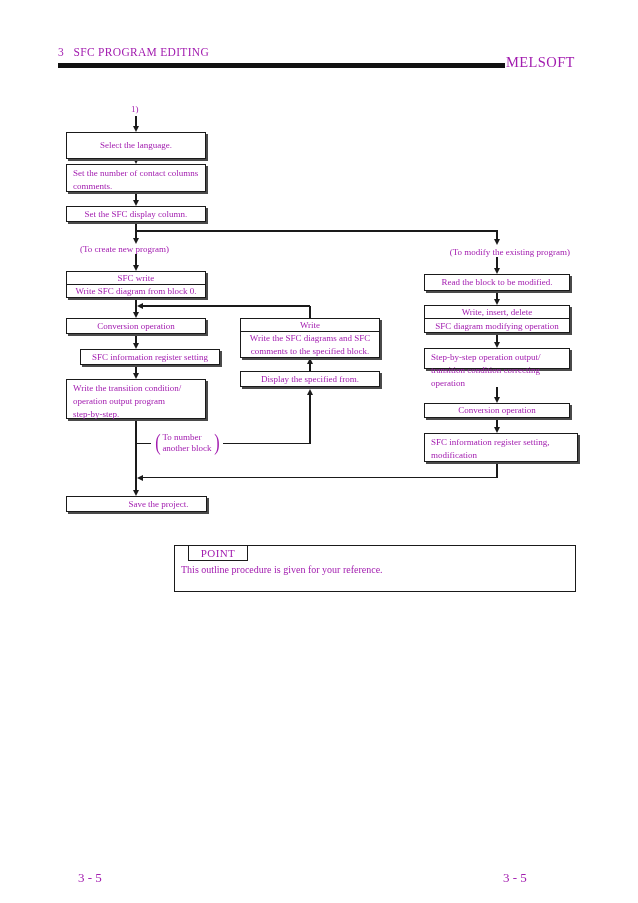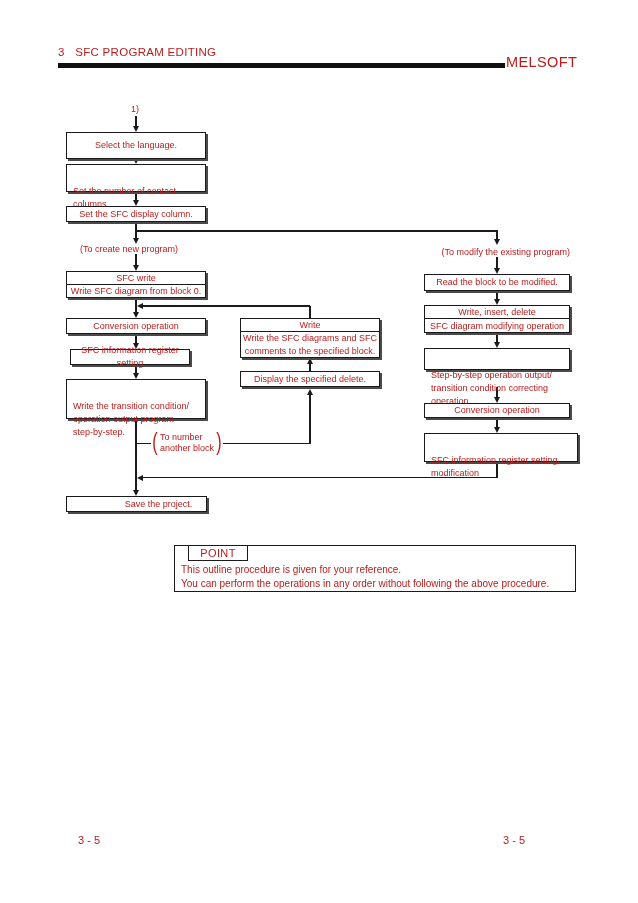--- a/index.html
+++ b/index.html
@@ -1,32 +1,32 @@
 <!DOCTYPE html>
 <html><head>
 <meta charset="utf-8">
 <style>
   html,body{margin:0;padding:0;}
   body{background:#ffffff;}
   .page{
     position:relative;width:638px;height:903px;background:#ffffff;overflow:hidden;
-    font-family:Liberation Sans, sans-serif;color:#b91c1c;
+    font-family:Liberation Serif, serif;color:#a21caf;
   }
   
   .hdr-chapter{position:absolute;left:58px;top:46px;font-size:11.5px;letter-spacing:.3px;white-space:pre;}
   .hdr-rule{position:absolute;left:58px;top:63px;width:447px;height:5px;background:#111;}
   .hdr-brand{position:absolute;left:506px;top:54px;font-size:14.5px;letter-spacing:.4px;}
   
   .bx{
     position:absolute;box-sizing:border-box;background:#fff;border:1px solid #1a1a1a;
     box-shadow:2px 2px 0 #4a4a4a;font-size:9px;line-height:13px;
   }
   .bx.ctr{display:flex;align-items:center;justify-content:center;text-align:center;}
   .bx .ln{padding:0 6px;}
-  .bx.ml{padding-top:20px;}
+  .bx.ml{padding-top:2px;}
   .bx .t{text-align:center;border-bottom:1px solid #1a1a1a;line-height:12px;height:12px;}
   .bx .b1{display:flex;align-items:center;justify-content:center;text-align:right;}
   .bx .bc{text-align:center;}
   
   .vl{position:absolute;width:1.5px;background:#1a1a1a;}
   .hl{position:absolute;height:1.5px;background:#1a1a1a;}
   .ad{position:absolute;width:0;height:0;border-left:3px solid transparent;border-right:3px solid transparent;border-top:6px solid #1a1a1a;}
   .au{position:absolute;width:0;height:0;border-left:3px solid transparent;border-right:3px solid transparent;border-bottom:6px solid #1a1a1a;}
   .al{position:absolute;width:0;height:0;border-top:3px solid transparent;border-bottom:3px solid transparent;border-right:6px solid #1a1a1a;}
   
@@ -37,21 +37,21 @@
   }
   .loop .par{font-size:23px;font-weight:300;line-height:27px;transform:scaleX(.7);}
   .loop .txt{padding:0 1px;}
   
   .point-outer{position:absolute;left:174px;top:545px;width:402px;height:47px;box-sizing:border-box;border:1.2px solid #1a1a1a;background:#fff;}
   .point-tab{position:absolute;left:188px;top:545px;width:60px;height:16px;box-sizing:border-box;border:1.2px solid #1a1a1a;background:#fff;
     display:flex;align-items:center;justify-content:center;font-size:11px;letter-spacing:.4px;}
   .point-l1{position:absolute;left:181px;top:564px;font-size:10px;white-space:nowrap;}
   .point-l2{position:absolute;left:181px;top:577.5px;font-size:10px;white-space:nowrap;}
   
-  .pgno{position:absolute;top:834px;font-size:11px;}
+  .pgno{position:absolute;top:870px;font-size:13px;}
 </style>
 </head>
 <body>
 
 <div class="page">
 
   <div class="hdr-chapter">3   SFC PROGRAM EDITING</div>
   <div class="hdr-rule"></div>
   <div class="hdr-brand">MELSOFT</div>
 
@@ -114,58 +114,58 @@
     </span>
     <span class="par">)</span>
   </div>
 
   <div class="bx ctr" style="left:66px;top:132px;width:140px;height:27px;">
     <span>Select the language.</span>
   </div>
 
   <div class="bx ml" style="left:66px;top:164px;width:140px;height:28px;">
     <div class="ln">Set the number of contact columns</div>
-    <div class="ln">language.</div>
+    <div class="ln">comments.</div>
   </div>
 
   <div class="bx ctr" style="left:66px;top:206px;width:140px;height:16px;">
     <span>Set the SFC display column.</span>
   </div>
 
   <div class="bx" style="left:66px;top:271px;width:140px;height:27px;">
     <div class="t">SFC write</div>
     <div class="b1" style="height:13px;">Write SFC diagram from block 0.</div>
   </div>
 
   <div class="bx ctr" style="left:66px;top:318px;width:140px;height:16px;">
     <span>Conversion operation</span>
   </div>
 
-  <div class="bx ctr" style="left:70px;top:349px;width:120px;height:16px;">
+  <div class="bx ctr" style="left:80px;top:349px;width:140px;height:16px;">
     <span>SFC information register setting</span>
   </div>
 
   <div class="bx ml" style="left:66px;top:379px;width:140px;height:40px;">
     <div class="ln">Write the transition condition/</div>
     <div class="ln">operation output program</div>
     <div class="ln">step-by-step.</div>
   </div>
 
   <div class="bx ctr" style="left:66px;top:496px;width:141px;height:16px;padding-left:44px;">
     <span>Save the project.</span>
   </div>
 
   <div class="bx" style="left:240px;top:318px;width:140px;height:40px;">
     <div class="t">Write</div>
     <div class="bc">Write the SFC diagrams and SFC</div>
     <div class="bc">comments to the specified block.</div>
   </div>
 
   <div class="bx ctr" style="left:240px;top:371px;width:140px;height:16px;">
-    <span>Display the specified delete.</span>
+    <span>Display the specified from.</span>
   </div>
 
   <div class="bx ctr" style="left:424px;top:274px;width:146px;height:17px;">
     <span>Read the block to be modified.</span>
   </div>
 
   <div class="bx" style="left:424px;top:305px;width:146px;height:28px;">
     <div class="t">Write, insert, delete</div>
     <div class="b1" style="height:14px;">SFC diagram modifying operation</div>
   </div>
@@ -181,18 +181,17 @@
   </div>
 
   <div class="bx ml" style="left:424px;top:433px;width:154px;height:29px;">
     <div class="ln">SFC information register setting,</div>
     <div class="ln">modification</div>
   </div>
 
   <div class="point-outer"></div>
   <div class="point-tab">POINT</div>
   <div class="point-l1">This outline procedure is given for your reference.</div>
-  <div class="point-l2">You can perform the operations in any order without following the above procedure.</div>
 
   <div class="pgno" style="left:78px;">3 - 5</div>
   <div class="pgno" style="left:503px;">3 - 5</div>
 
 </div>
 
 </body></html>

